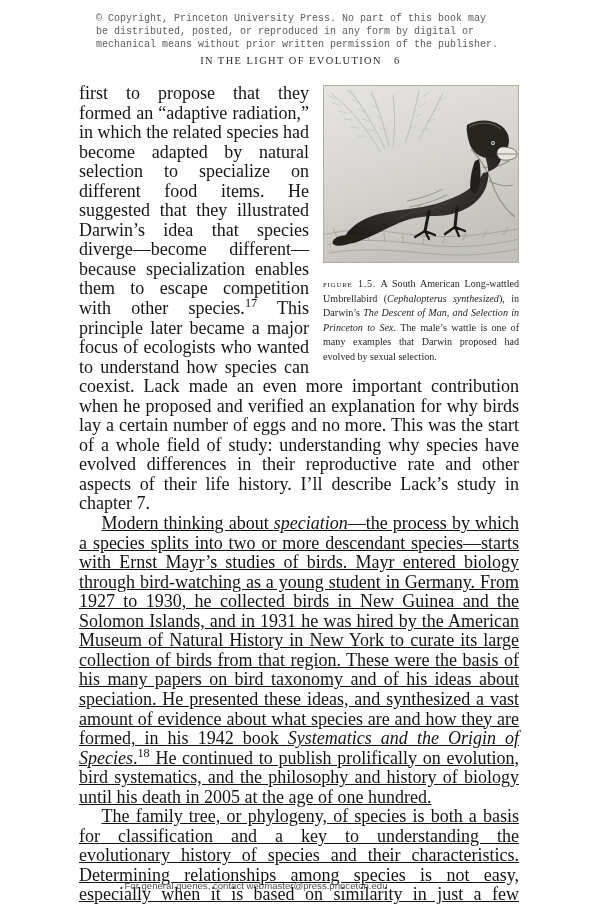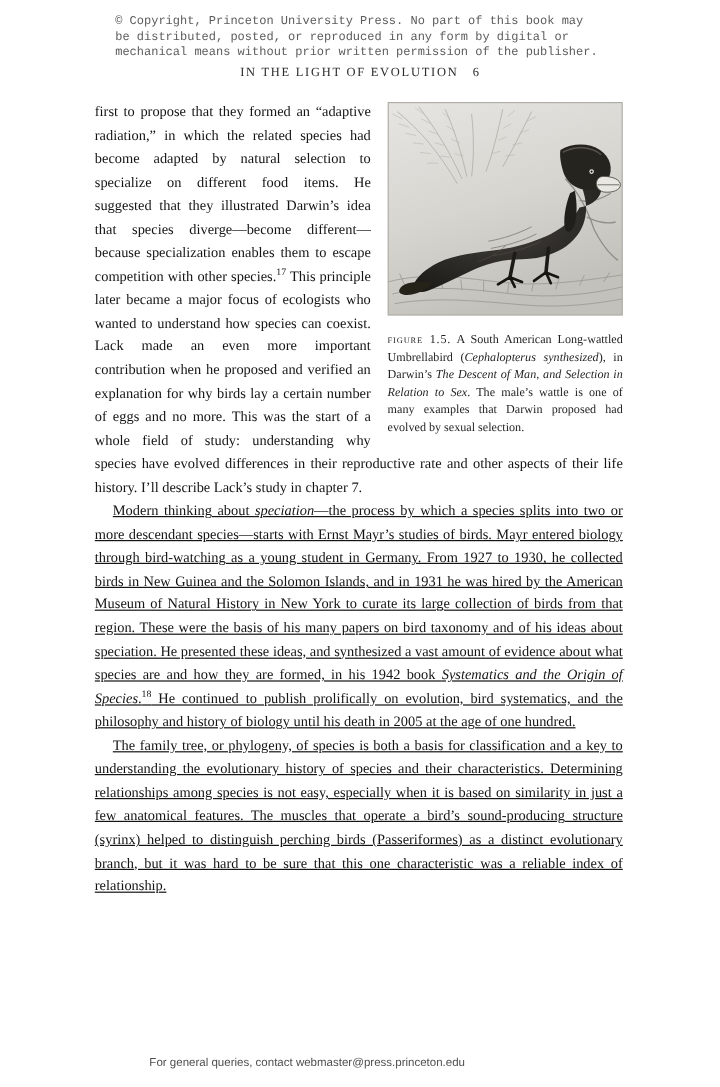--- a/index.html
+++ b/index.html
@@ -82,21 +82,21 @@
     font-variant: small-caps;
     text-transform: lowercase;
     letter-spacing: 0.7px;
     margin-top: 32px;
   }
   .figure-caption i { font-style: italic; }
 
   
   .para {
     margin: 0;
-    font-size: 12px;
+    font-size: 18px;
     line-height: 19.55px;
     text-align: justify;
     -webkit-hyphens: auto;
     hyphens: auto;
     color: #141414;
   }
   .para + .para { text-indent: 1.25em; text-decoration: underline; }
   .para i { font-style: italic; }
   .para sup {
     font-size: 0.68em;
@@ -214,21 +214,21 @@
         <path d="M132 142 L122 149 M132 142 L136 151 M132 142 L142 146"></path>
       </g>
 
       <path d="M26 150 C18 150 12 152 10 156 C8 160 14 162 22 160
                C30 158 36 154 38 150 Z" fill="#242219"></path>
 
       <rect x="0.5" y="0.5" width="195" height="177" fill="none" stroke="#b0aea7" stroke-width="1"></rect>
     </svg>
 
     <div class="figure-caption">
-      <span class="fig-label">Figure 1.5.</span><span> A South American Long-wattled Umbrellabird (</span><i>Cephalopterus synthesized</i><span>), in Darwin’s </span><i>The Descent of Man, and Selection in Relation to Sex</i><span>. The male’s wattle is one of many examples that Darwin proposed had evolved by sexual selection.</span>
+      <span class="fig-label">Figure 1.5.</span><span> A South American Long-wattled Umbrellabird (</span><i>Cephalopterus synthesized</i><span>), in Darwin’s </span><i>The Descent of Man, and Selection in Princeton to Sex</i><span>. The male’s wattle is one of many examples that Darwin proposed had evolved by sexual selection.</span>
     </div>
   </div>
 
   <p class="para">
     <span>first to propose that they formed an “adaptive radiation,” in which the related species had become adapted by natural selection to specialize on different food items. He suggested that they illustrated Darwin’s idea that species diverge—become different—because specialization enables them to escape competition with other species.</span><sup>17</sup><span> This principle later became a major focus of ecologists who wanted to understand how species can coexist. Lack made an even more important contribution when he proposed and verified an explanation for why birds lay a certain number of eggs and no more. This was the start of a whole field of study: understanding why species have evolved differences in their reproductive rate and other aspects of their life history. I’ll describe Lack’s study in chapter 7.</span>
   </p>
 
   <p class="para">
     <span>Modern thinking about </span><i>speciation</i><span>—the process by which a species splits into two or more descendant species—starts with Ernst Mayr’s studies of birds. Mayr entered biology through bird-watching as a young student in Germany. From 1927 to 1930, he collected birds in New Guinea and the Solomon Islands, and in 1931 he was hired by the American Museum of Natural History in New York to curate its large collection of birds from that region. These were the basis of his many papers on bird taxonomy and of his ideas about speciation. He presented these ideas, and synthesized a vast amount of evidence about what species are and how they are formed, in his 1942 book </span><i>Systematics and the Origin of Species</i><span>.</span><sup>18</sup><span> He continued to publish prolifically on evolution, bird systematics, and the philosophy and history of biology until his death in 2005 at the age of one hundred.</span>
   </p>

